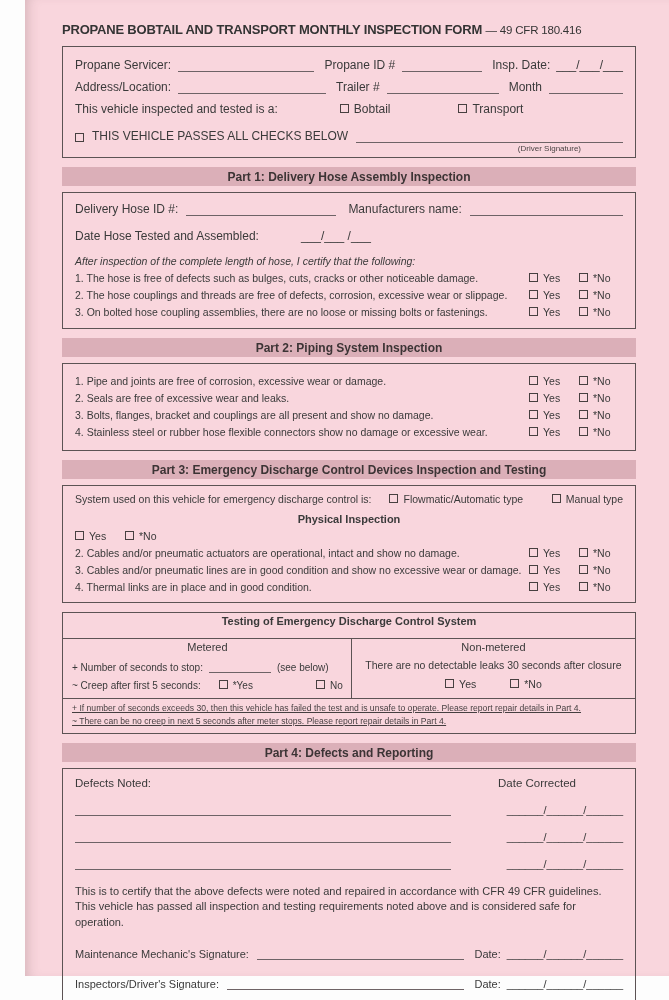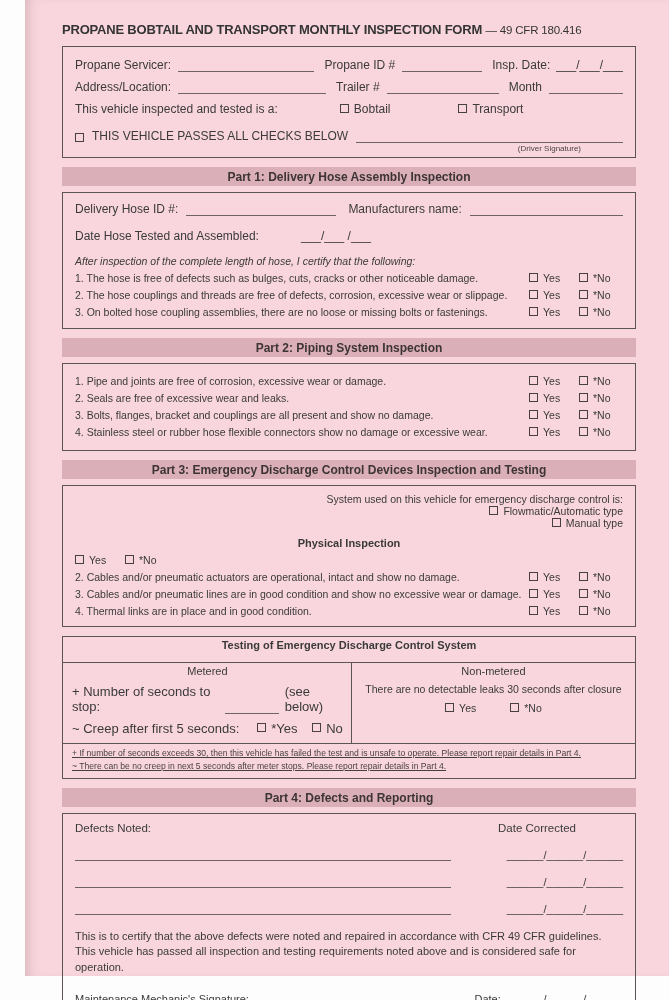--- a/index.html
+++ b/index.html
@@ -40,33 +40,33 @@
 
   .p1box { padding:9px 12px 10px; }
   .p1row1 { font-size:12px; }
   .p1row2 { font-size:12px; margin-top:13px; }
   .italic-note { font-style:italic; font-size:10.5px; margin-top:12px; }
 
   .p2box { padding:11px 12px 12px; }
   .p2box .chk:first-child { margin-top:0; }
 
   .p3box { padding:7px 12px 9px; }
-  .sysrow { display:flex; align-items:flex-end; font-size:10.5px;flex-direction:column; }
+  .sysrow { display:flex; align-items:flex-end; font-size:10.5px; }
   .sysrow .grp { display:flex; align-items:center; }
   .phys-title { text-align:center; font-weight:bold; font-size:11px; margin:8px 0 2px; }
 
   
   .ttable { border:1px solid #5c5354; margin-top:9px; }
   .tt-title { text-align:center; font-weight:bold; font-size:11px; padding:2px 0 11px;
     border-bottom:1px solid #5c5354; }
   .tt-cols { display:flex; align-items:stretch; }
   .tt-left { width:50.5%; border-right:1px solid #5c5354; padding:1px 8px 7px 9px; }
   .tt-right { flex:1; padding:1px 8px 7px; text-align:center; }
   .tt-colhead { text-align:center; font-size:11px; padding:1px 0 3px; }
-  .tt-row { display:flex; align-items:flex-end; font-size:13px; margin-top:4px; }
+  .tt-row { display:flex; align-items:flex-end; font-size:10px; margin-top:4px; }
   .tt-cbgrp { display:flex; align-items:center; }
   .tt-nmtext { font-size:10.5px; margin-top:3px; }
   .tt-nmboxes { display:flex; justify-content:center; gap:34px; font-size:10.5px; margin-top:7px; }
   .tt-foot { border-top:1px solid #5c5354; font-size:8.6px; padding:3px 8px 5px 9px; line-height:1.5; color:#453f40;text-decoration:underline; }
 
   
   .p4box { padding:8px 12px 11px; }
   .p4head { display:flex; justify-content:space-between; align-items:flex-end; font-size:11.5px; }
   .p4head .dc { width:172px; text-align:center; }
   .defrow { display:flex; align-items:flex-end; margin-top:14px; font-size:11px; }

